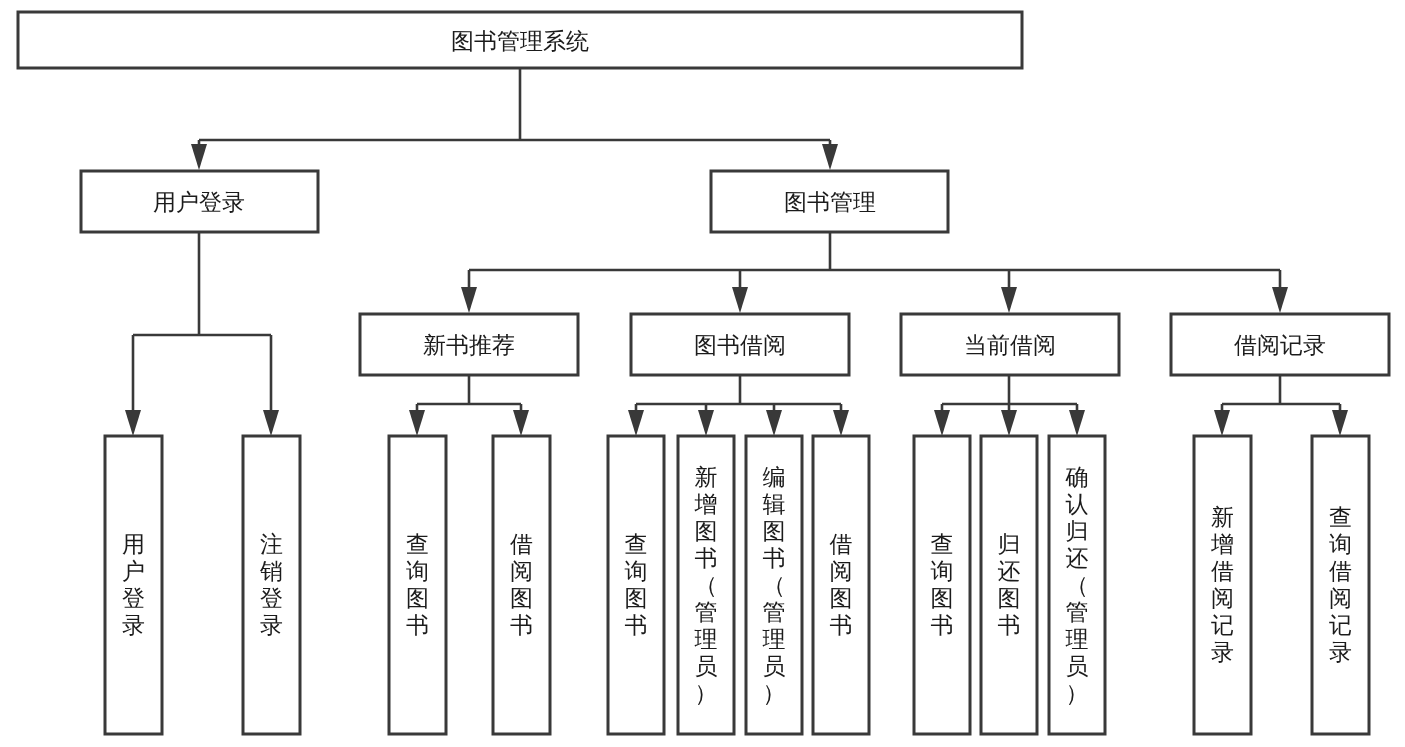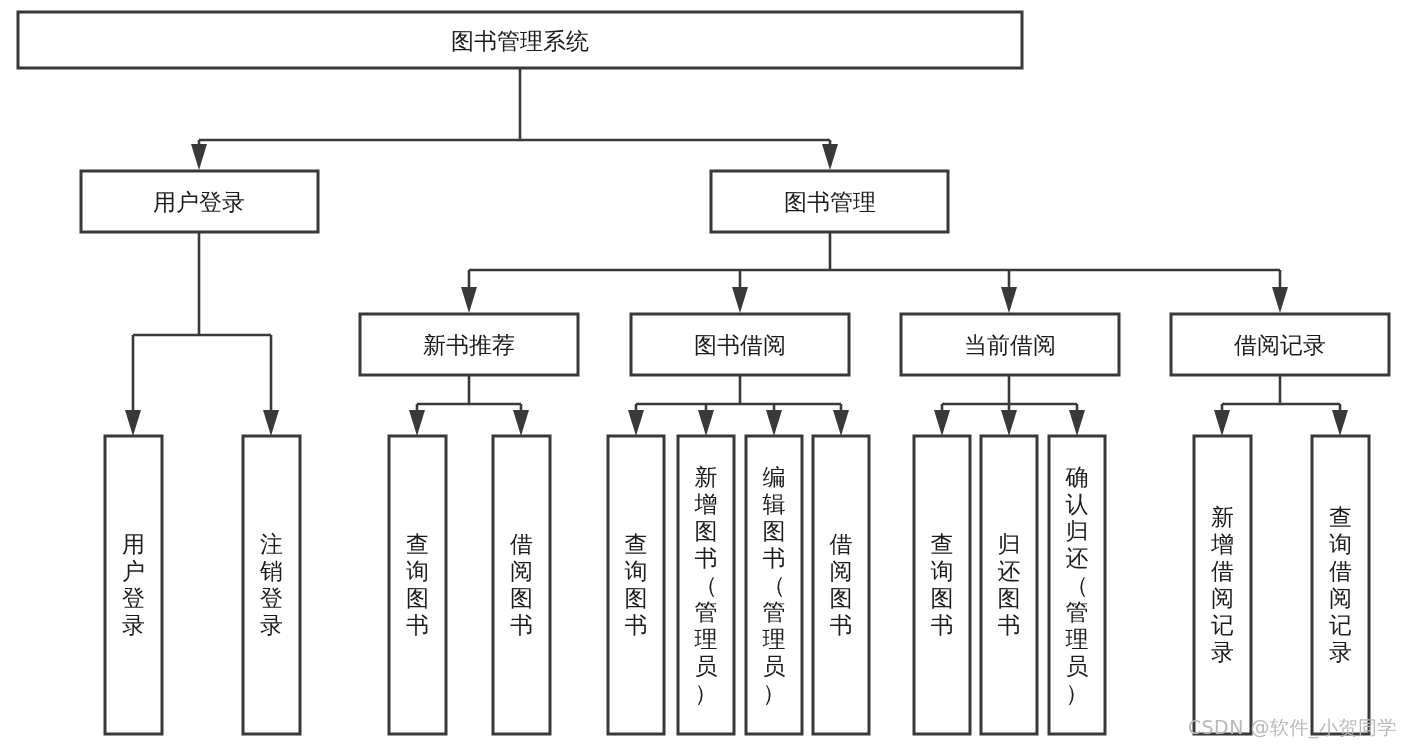--- a/index.html
+++ b/index.html
@@ -331,15 +331,14 @@
     </div>
   <div class="vlabel-wrap" style="left: 1312px; top: 436px; width: 57px; height: 298px; padding-top: 68px;">
       <span class="vlabel-char" style="height: 27px; line-height: 27px;">查</span>
       <span class="vlabel-char" style="height: 27px; line-height: 27px;">询</span>
       <span class="vlabel-char" style="height: 27px; line-height: 27px;">借</span>
       <span class="vlabel-char" style="height: 27px; line-height: 27px;">阅</span>
       <span class="vlabel-char" style="height: 27px; line-height: 27px;">记</span>
       <span class="vlabel-char" style="height: 27px; line-height: 27px;">录</span>
     </div>
 
-  <div class="watermark">CSDN @软件_小贺同学</div>
 
 </div>
 
 </body></html>

